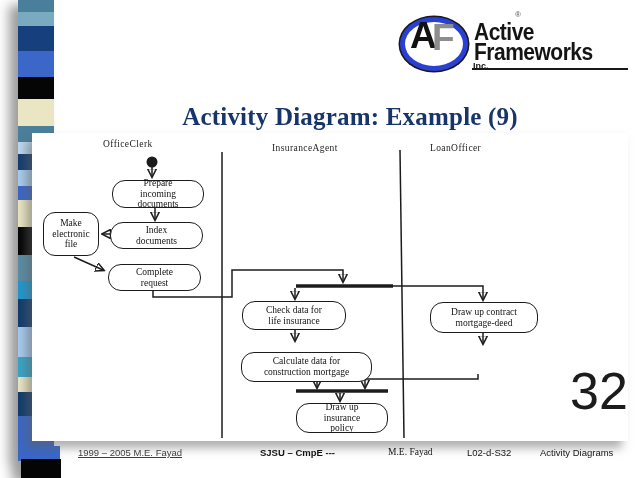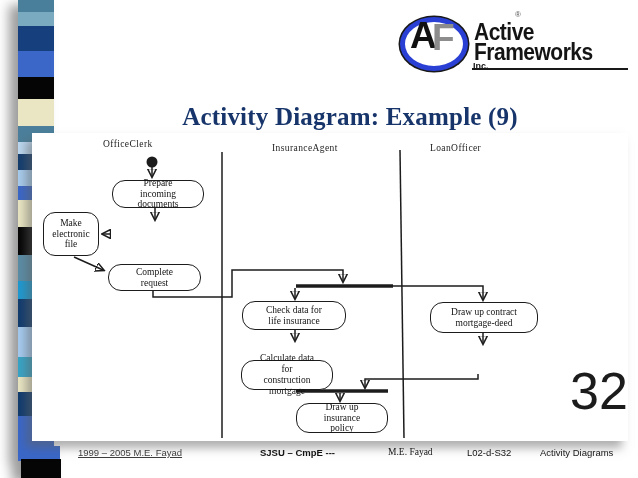--- a/index.html
+++ b/index.html
@@ -165,24 +165,25 @@
 
       <line class="syncbar" x1="296" y1="391" x2="388" y2="391"></line>
       <line x1="340" y1="393" x2="340" y2="400" marker-end="url(#ah)"></line>
     </svg>
 
     <div class="lane-label" style="left:103px;top:139px">OfficeClerk</div>
     <div class="lane-label" style="left:272px;top:143px">InsuranceAgent</div>
     <div class="lane-label" style="left:430px;top:143px">LoanOfficer</div>
 
     <div class="node" style="left:112px;top:180px;width:92px;height:28px">Prepare incoming documents</div>
+    <div class="node" style="left:110px;top:222px;width:93px;height:27px">Index documents</div>
     <div class="node" style="left:43px;top:212px;width:56px;height:44px;border-radius:12px">Make electronic file</div>
     <div class="node" style="left:108px;top:264px;width:93px;height:27px">Complete request</div>
     <div class="node" style="left:242px;top:301px;width:104px;height:29px">Check data for life insurance</div>
-    <div class="node" style="left:241px;top:360px;width:92px;height:30px">Calculate data for construction mortgage</div>
+    <div class="node" style="left:241px;top:352px;width:131px;height:30px">Calculate data for construction mortgage</div>
     <div class="node" style="left:430px;top:302px;width:108px;height:31px">Draw up contract mortgage-deed</div>
     <div class="node" style="left:296px;top:403px;width:92px;height:30px">Draw up insurance policy</div>
   </div>
 
   <div id="page-number">32</div>
 
   <div id="footer-copyright" class="footer-item">1999 – 2005 M.E. Fayad</div>
   <div id="footer-course" class="footer-item">SJSU – CmpE ---</div>
   <div id="footer-author" class="footer-item">M.E. Fayad</div>
   <div id="footer-code" class="footer-item">L02-d-S32</div>

